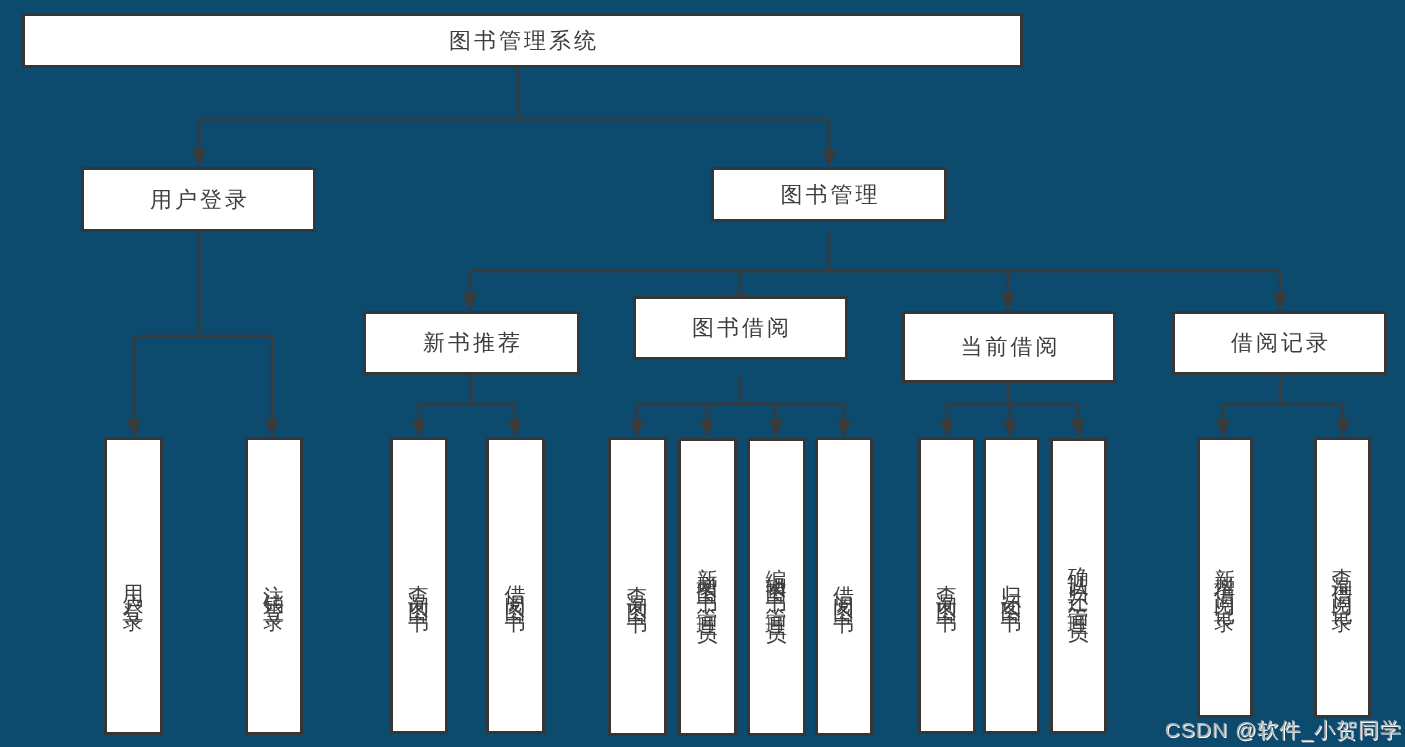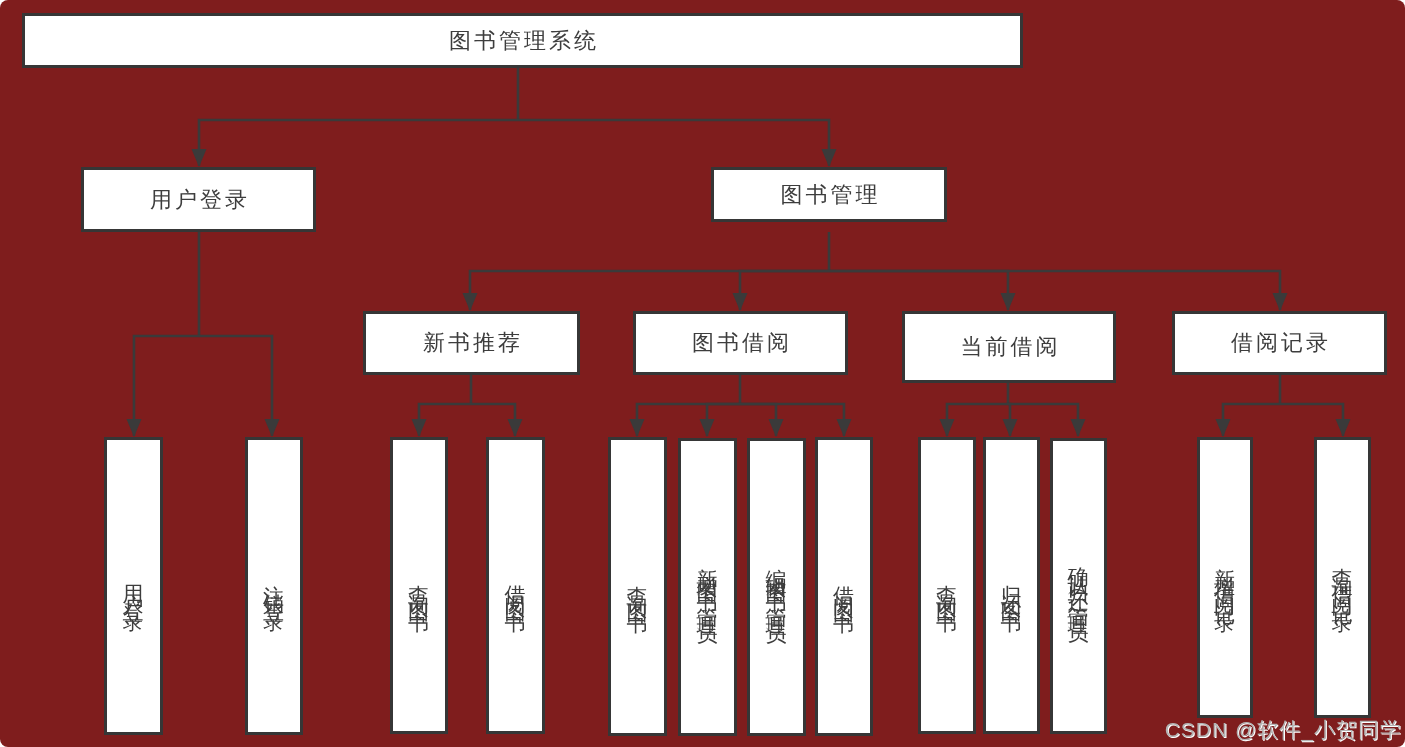--- a/index.html
+++ b/index.html
@@ -1,24 +1,23 @@
 <!DOCTYPE html>
 <html><head>
 <meta charset="utf-8">
 <style>
   html, body { margin: 0; padding: 0; background: #ffffff; }
   .canvas {
     position: relative;
     width: 1405px;
     height: 747px;
-    background: #7f1d1d;
+    background: #0c4a6e;
     font-family: "Liberation Sans", "DejaVu Sans", sans-serif;
     color: #3d3d3d;
     overflow: hidden;
-    border-radius: 8px;
   }
   .connectors {
     position: absolute;
     left: 0; top: 0;
     z-index: 0;
   }
   .box {
     position: absolute;
     box-sizing: border-box;
     background: #ffffff;
@@ -110,21 +109,21 @@
   <div class="box" style="left:81px; top:167px; width:235px; height:65px;">
     <span class="h-label">用户登录</span>
   </div>
   <div class="box" style="left:711px; top:167px; width:236px; height:55px;">
     <span class="h-label">图书管理</span>
   </div>
 
   <div class="box" style="left:363px; top:311px; width:217px; height:64px;">
     <span class="h-label">新书推荐</span>
   </div>
-  <div class="box" style="left:633px; top:311px; width:215px; height:64px;">
+  <div class="box" style="left:633px; top:296px; width:215px; height:64px;">
     <span class="h-label">图书借阅</span>
   </div>
   <div class="box" style="left:902px; top:311px; width:214px; height:72px;">
     <span class="h-label">当前借阅</span>
   </div>
   <div class="box" style="left:1172px; top:311px; width:215px; height:64px;">
     <span class="h-label">借阅记录</span>
   </div>
 
   <div class="box" style="left:104px; top:437px; width:59px; height:298px;">

